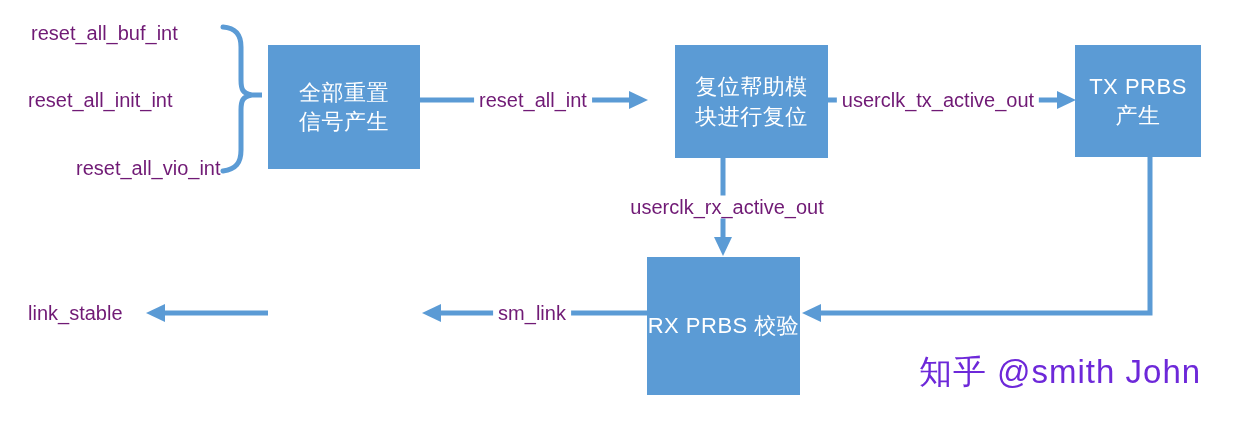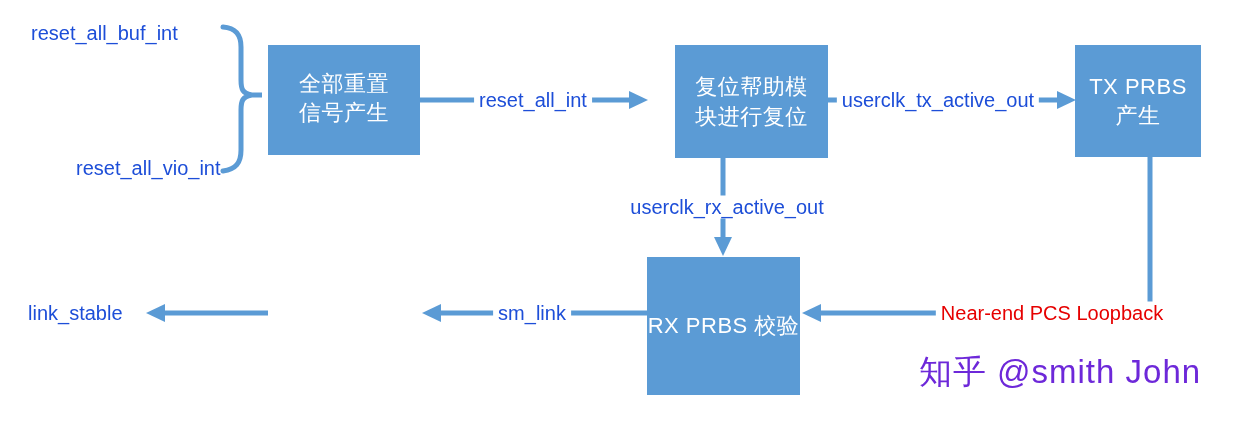--- a/index.html
+++ b/index.html
@@ -6,27 +6,27 @@
   .stage{
     position:relative;width:1247px;height:423px;background:#ffffff;overflow:hidden;
     font-family:"Liberation Sans","DejaVu Sans",sans-serif;
   }
   .connector-layer{position:absolute;left:0;top:0;width:1247px;height:423px;z-index:1;}
   .blk{
     position:absolute;background:#5b9bd5;color:#ffffff;z-index:2;
     display:flex;align-items:center;justify-content:center;text-align:center;
   }
   .blk .blk-label{white-space:pre-line;font-size:22px;line-height:1.34;letter-spacing:0.5px;}
-  #b1{left:268px;top:45px;width:152px;height:110px;font-family:Liberation Mono, monospace;}
+  #b1{left:268px;top:45px;width:152px;height:124px;}
   #b2{left:647px;top:45px;width:153px;height:113px;margin-left:28px;}
   #b3{left:1075px;top:45px;width:126px;height:112px;}
   #b4{left:268px;top:255px;width:153px;height:115px;}
   #b5{left:647px;top:257px;width:153px;height:138px;}
   .sig{
-    position:absolute;color:#1d4ed8;font-size:20px;white-space:nowrap;z-index:3;
+    position:absolute;color:#701a75;font-size:20px;white-space:nowrap;z-index:3;
     background:#ffffff;padding:0 5px;transform:translate(-50%,-50%);
   }
   .sig.anchor-left{transform:translateY(-50%);background:transparent;padding:0;}
   #sig-reset-all-int{left:533px;top:100px;}
   #sig-userclk-tx{left:938px;top:100px;}
   #sig-userclk-rx{left:727px;top:207px;}
   #sig-sm-link{left:532px;top:313px;}
   #sig-link-stable{left:28px;top:313px;background:transparent;}
   #sig-near-end{left:1052px;top:313px;color:#e60000;}
   #sig-prbs-error{left:722px;top:403px;}
@@ -81,24 +81,24 @@
 块进行复位</span>
   </div>
   <div class="blk" id="b3">
     <span class="blk-label">TX PRBS 产生</span>
   </div>
   <div class="blk" id="b5">
     <span class="blk-label">RX PRBS 校验</span>
   </div>
 
   <div class="sig anchor-left" id="in-buf">reset_all_buf_int</div>
+  <div class="sig anchor-left" id="in-init">reset_all_init_int</div>
   <div class="sig anchor-left" id="in-vio">reset_all_vio_int</div>
 
   <div class="sig" id="sig-userclk-tx">userclk_tx_active_out</div>
   <div class="sig" id="sig-reset-all-int">reset_all_int</div>
   <div class="sig" id="sig-userclk-rx">userclk_rx_active_out</div>
   <div class="sig" id="sig-sm-link">sm_link</div>
   <div class="sig anchor-left" id="sig-link-stable">link_stable</div>
-  <div class="sig" id="sig-near-end">Near-end PCS Loopback</div>
 
   <div class="watermark">知乎 @smith John</div>
 
 </div>
 
 </body></html>

